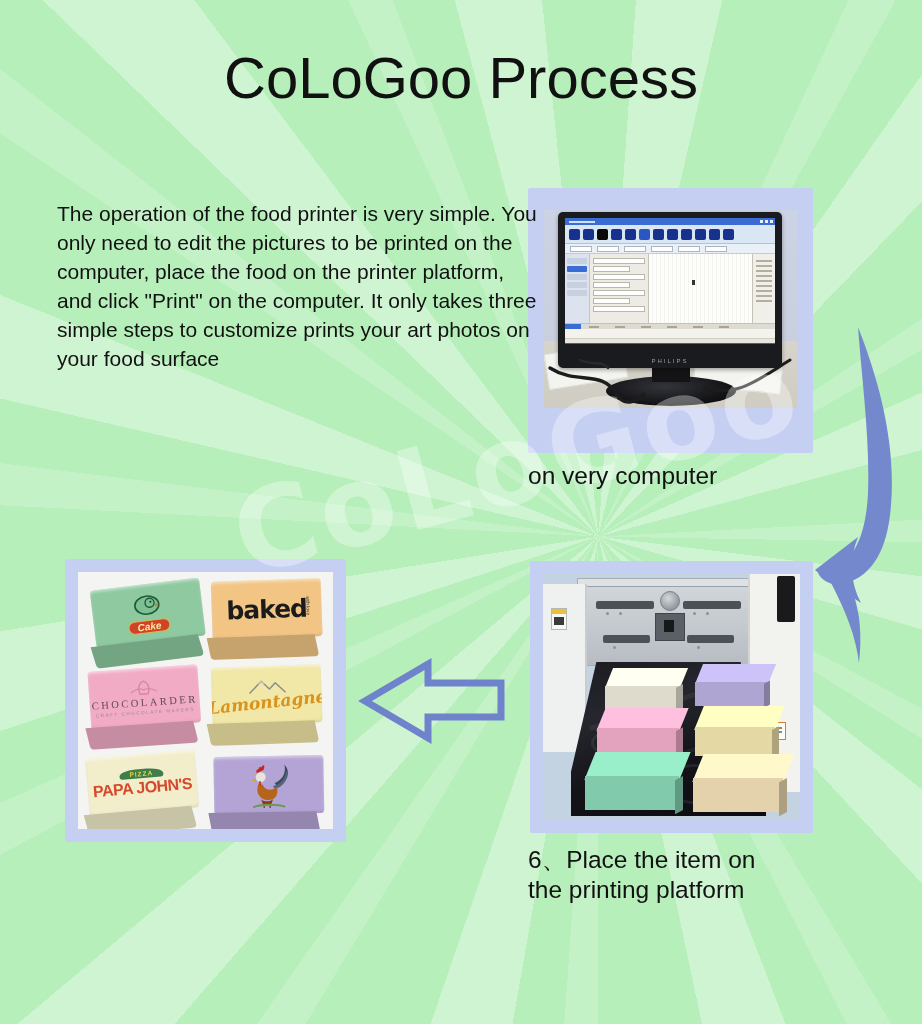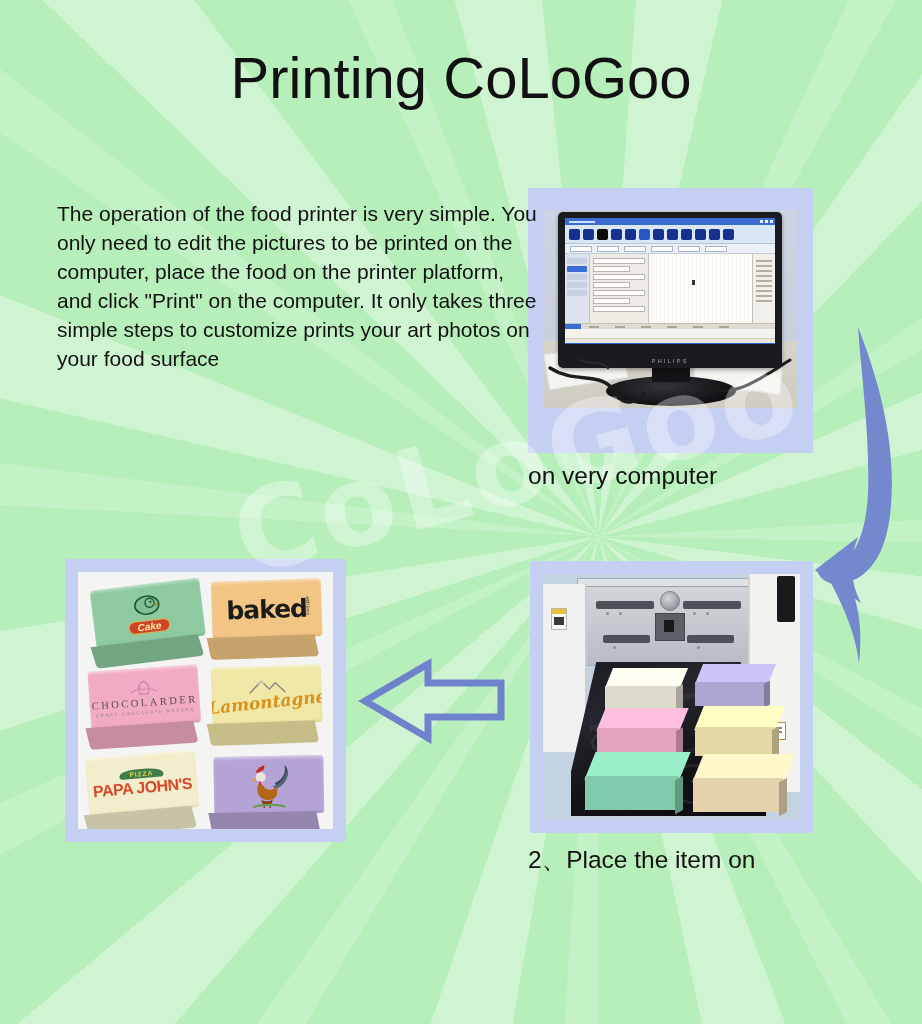--- a/index.html
+++ b/index.html
@@ -121,21 +121,21 @@
   .pj-arch{font-size:6.5px;font-weight:bold;color:#e8d44a;background:#3f7d4a;
     border-radius:50% 50% 4px 4px / 90% 90% 4px 4px;padding:1px 10px;letter-spacing:1px;}
   .logo-pj{font-size:16px;font-weight:bold;letter-spacing:-0.5px;color:#d6492a;margin-top:1px;
     font-stretch:condensed;}
 </style>
 </head>
 <body>
 
 <div class="stage">
 
-  <h1 class="title">Printing CoLoGoo</h1>
+  <h1 class="title">CoLoGoo Process</h1>
 
   <p class="desc">The operation of the food printer is very simple. You only need to edit the pictures to be printed on the computer, place the food on the printer platform, and click "Print" on the computer. It only takes three simple steps to customize prints your art photos on your food surface</p>
 
   <div class="photo-card photo1">
     <div class="photo1-inner">
       <div class="paper paper1"></div>
       <div class="paper paper2"></div>
       <div class="stand-base"></div>
       <div class="stand-neck"></div>
       <div class="monitor">
@@ -290,21 +290,22 @@
         </div>
       <div class="mblock" style="left: 150px; top: 180px; width: 90px; height: 58px; --c: #efddb4;">
           <div class="mtopface"></div>
           <div class="mfrontface"></div>
           <div class="msideface"></div>
         </div>
     </div>
   </div>
 
   <div class="caption" style="left:528px;top:845px;">
-    <span>2、Place the item on</span>
+    <span>6、Place the item on</span>
+    <span>the printing platform</span>
   </div>
 
   <svg class="left-arrow" width="150" height="92" viewBox="0 0 150 92">
     <polygon points="7,45 70,8 70,27 143,27 143,61 70,61 70,82" fill="none" stroke="#6f83cc" stroke-width="7" stroke-linejoin="miter"></polygon>
   </svg>
 
   <div class="photo-card photo3">
     <div class="photo3-inner">
 
       <div class="pblock b1" style="--c: #8ec9a0;">

